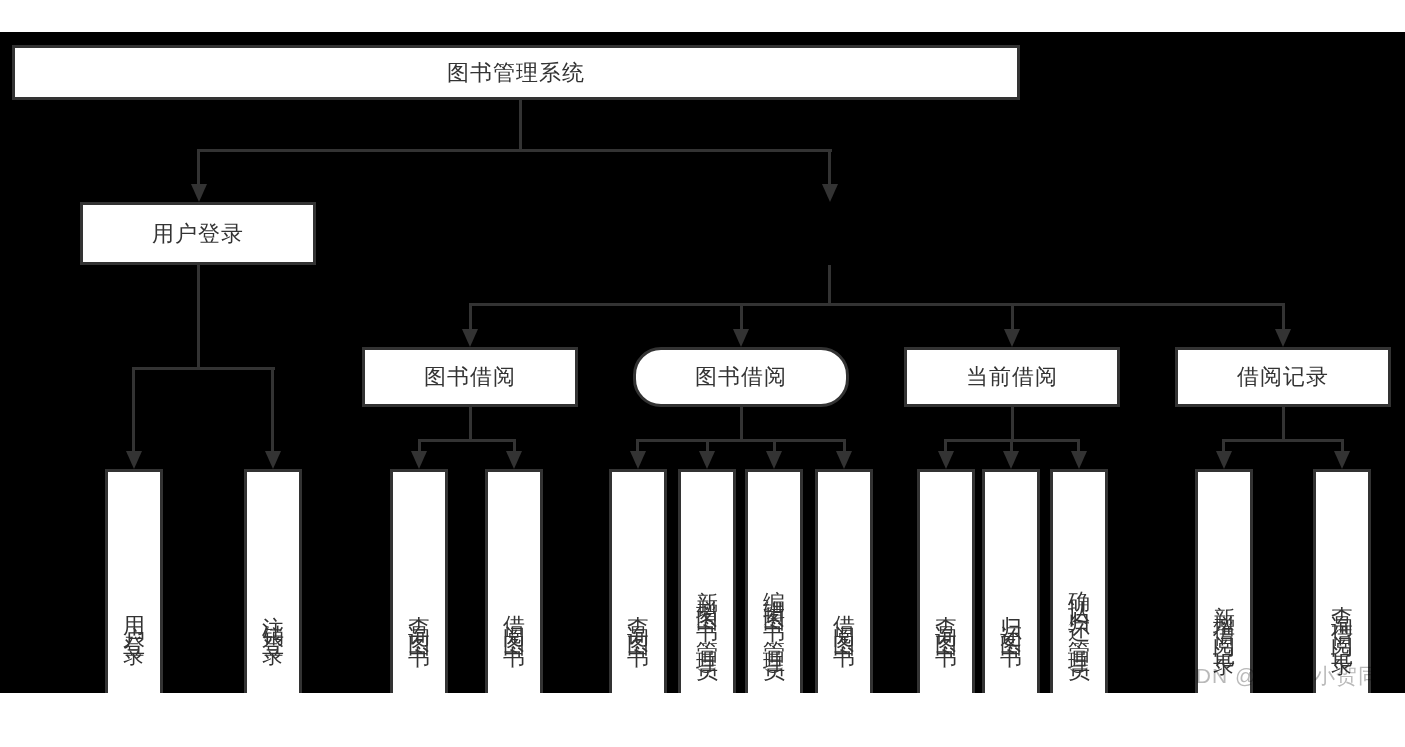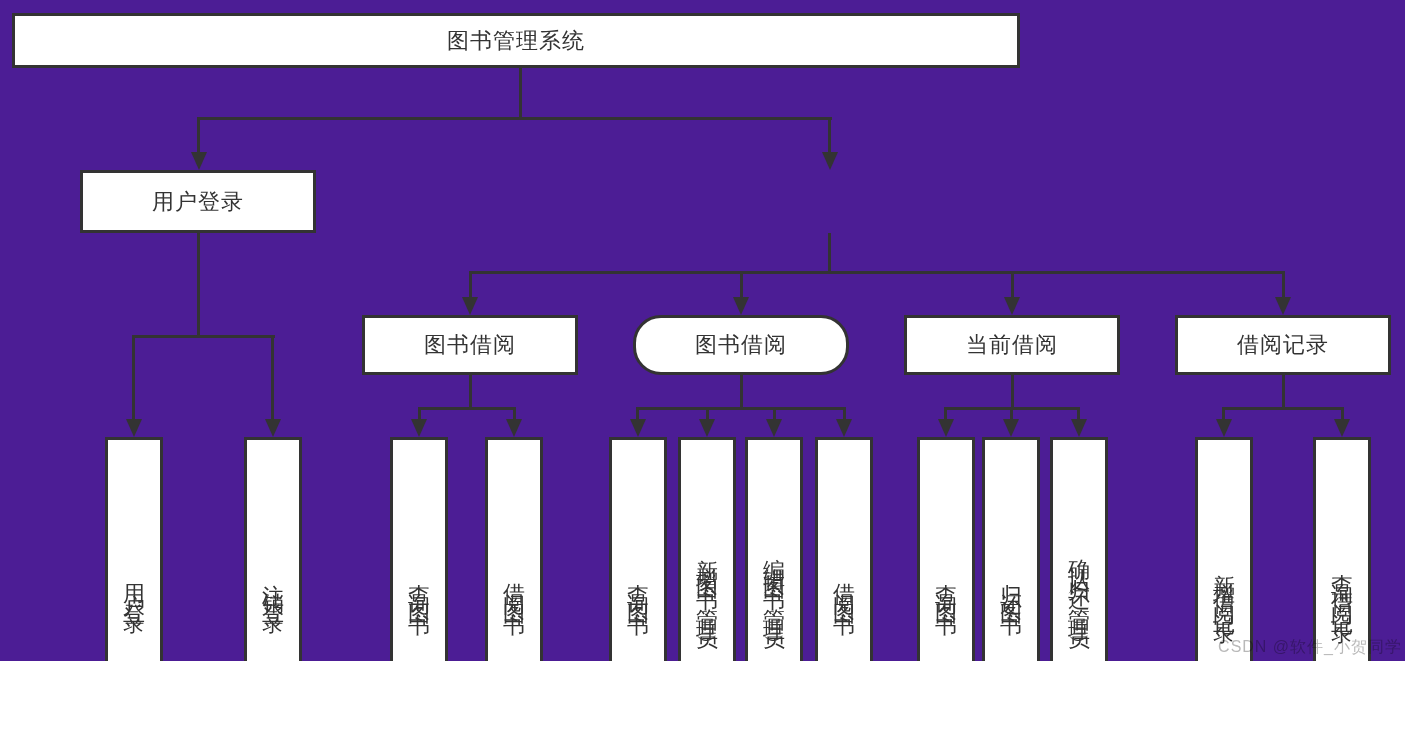--- a/index.html
+++ b/index.html
@@ -1,22 +1,23 @@
 <!DOCTYPE html>
 <html><head>
 <meta charset="utf-8">
 <style>
   html, body { margin: 0; padding: 0; background: #ffffff; }
   #canvas {
     position: relative;
     width: 1405px;
     height: 661px;
-    background: #4c1d95;
+    background: #000000;
     font-family: "Liberation Sans", sans-serif;
     overflow: hidden;
+    margin-top: 32px;
   }
   .box {
     position: absolute;
     box-sizing: border-box;
     border: 3px solid #333333;
     background: #ffffff;
     color: #333333;
     display: flex;
     align-items: center;
     justify-content: center;
@@ -41,21 +42,21 @@
     width: 0; height: 0;
     border-left: 8px solid transparent;
     border-right: 8px solid transparent;
     border-top: 18px solid #333333;
     z-index: 1;
   }
   .watermark {
     position: absolute;
     right: 3px;
     bottom: 3px;
-    font-size: 16px;
+    font-size: 21px;
     color: #b9b9b9;
     letter-spacing: 1px;
     z-index: 10;
     mix-blend-mode: multiply;
     white-space: nowrap;
   }
 </style>
 </head>
 <body>
 

